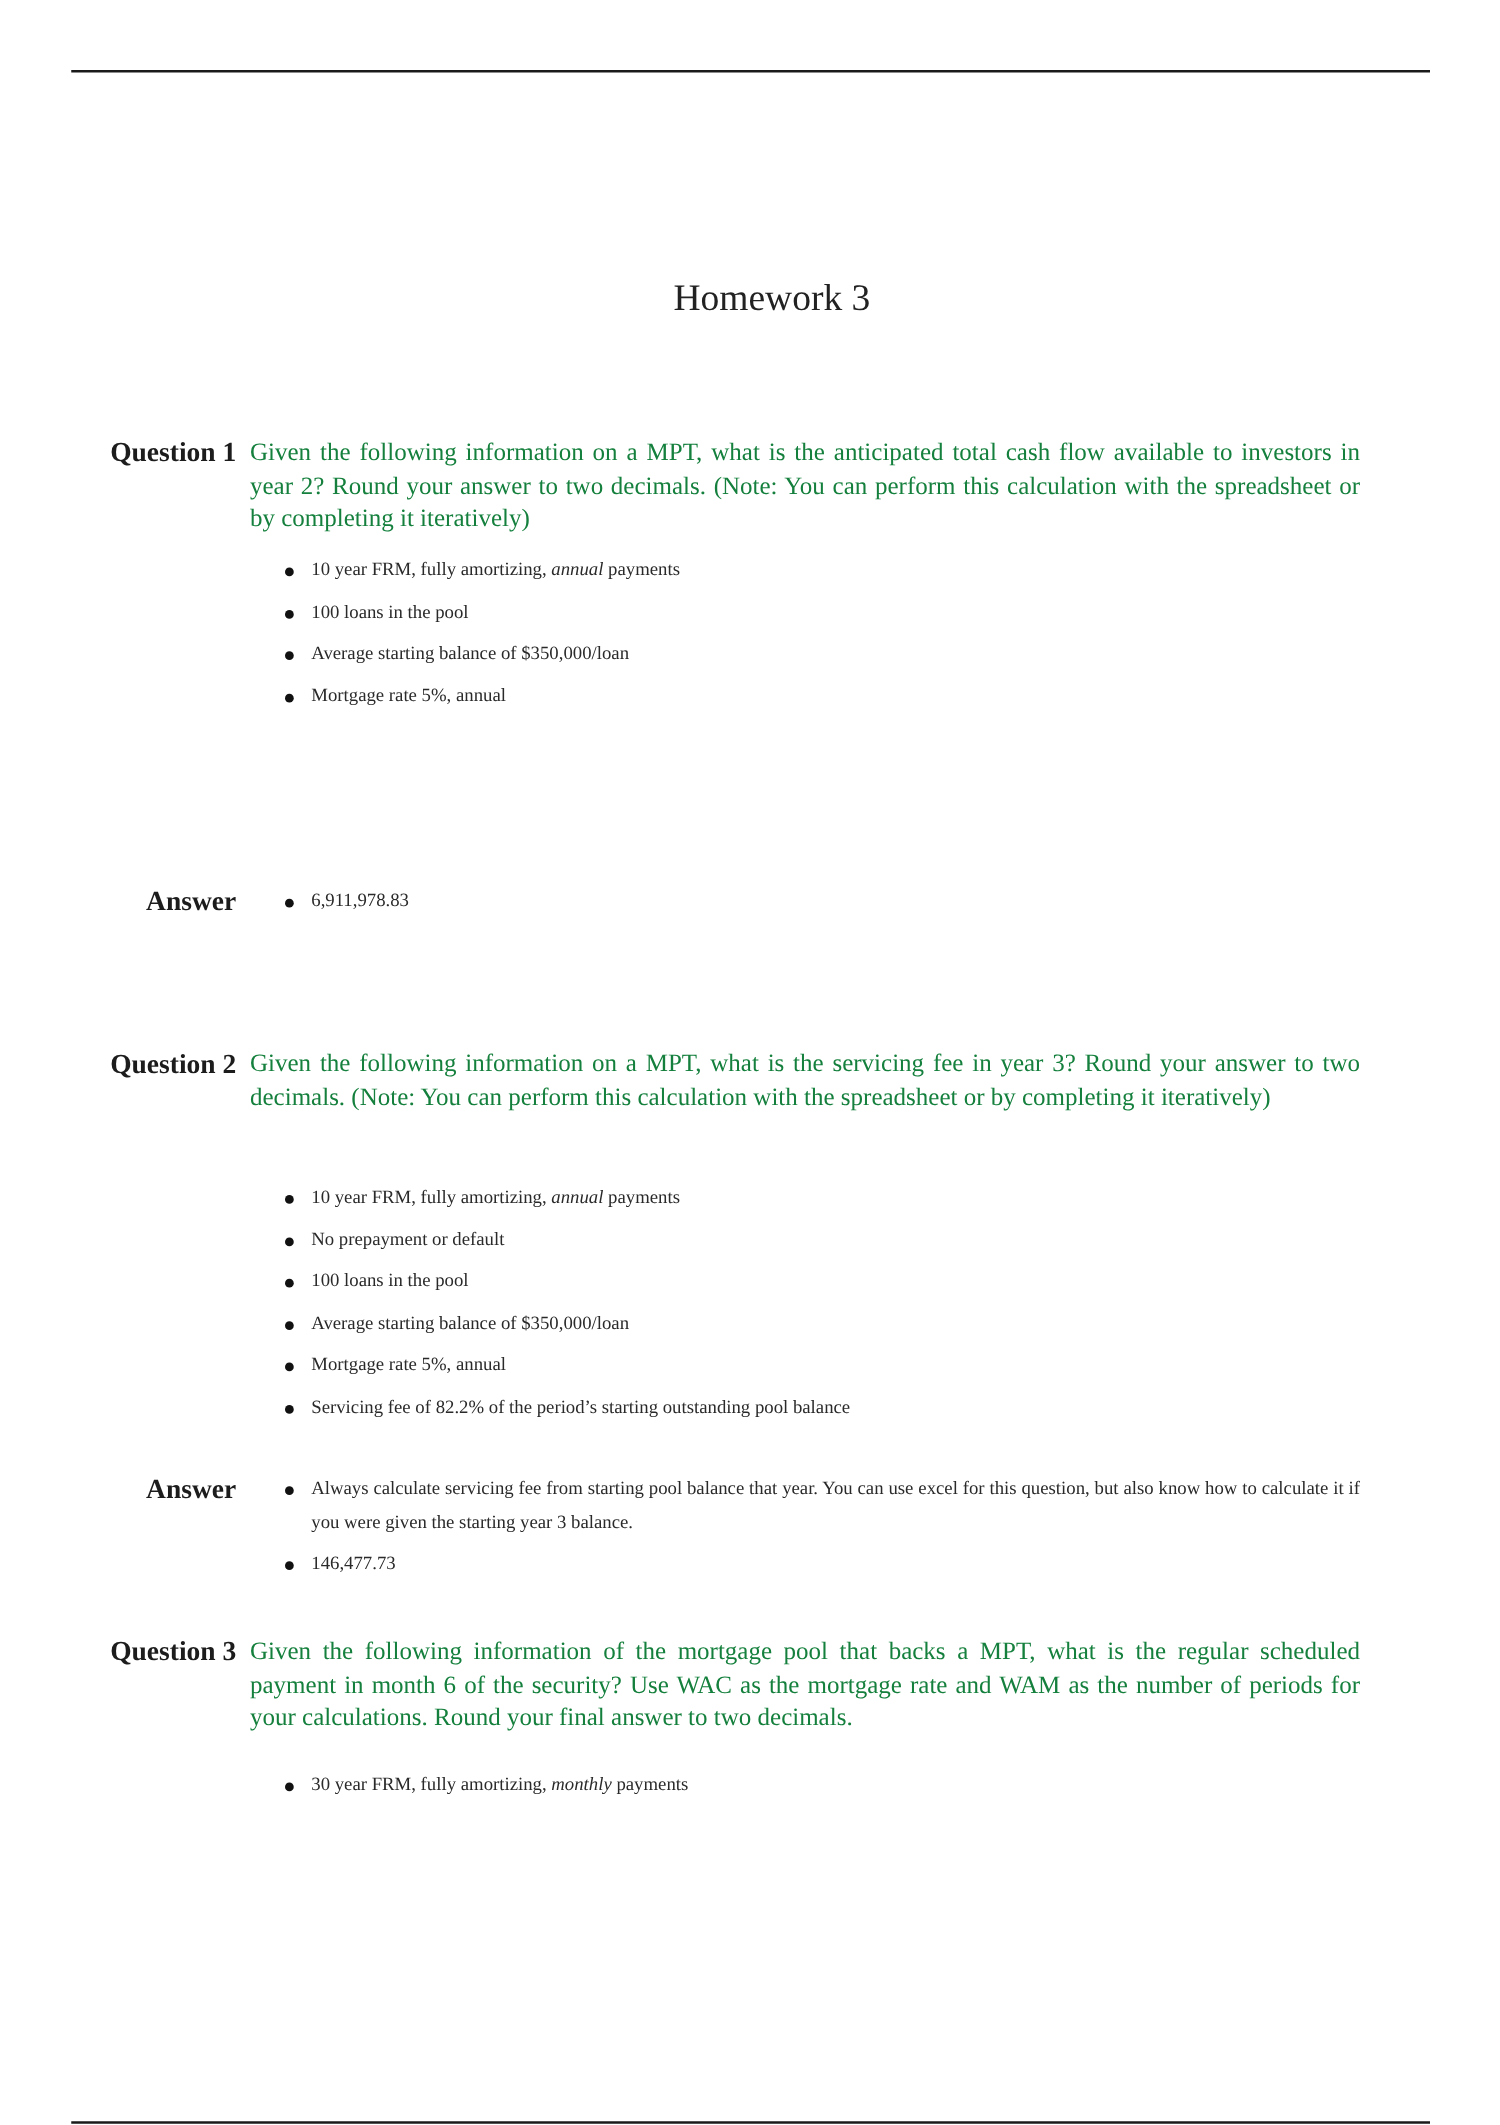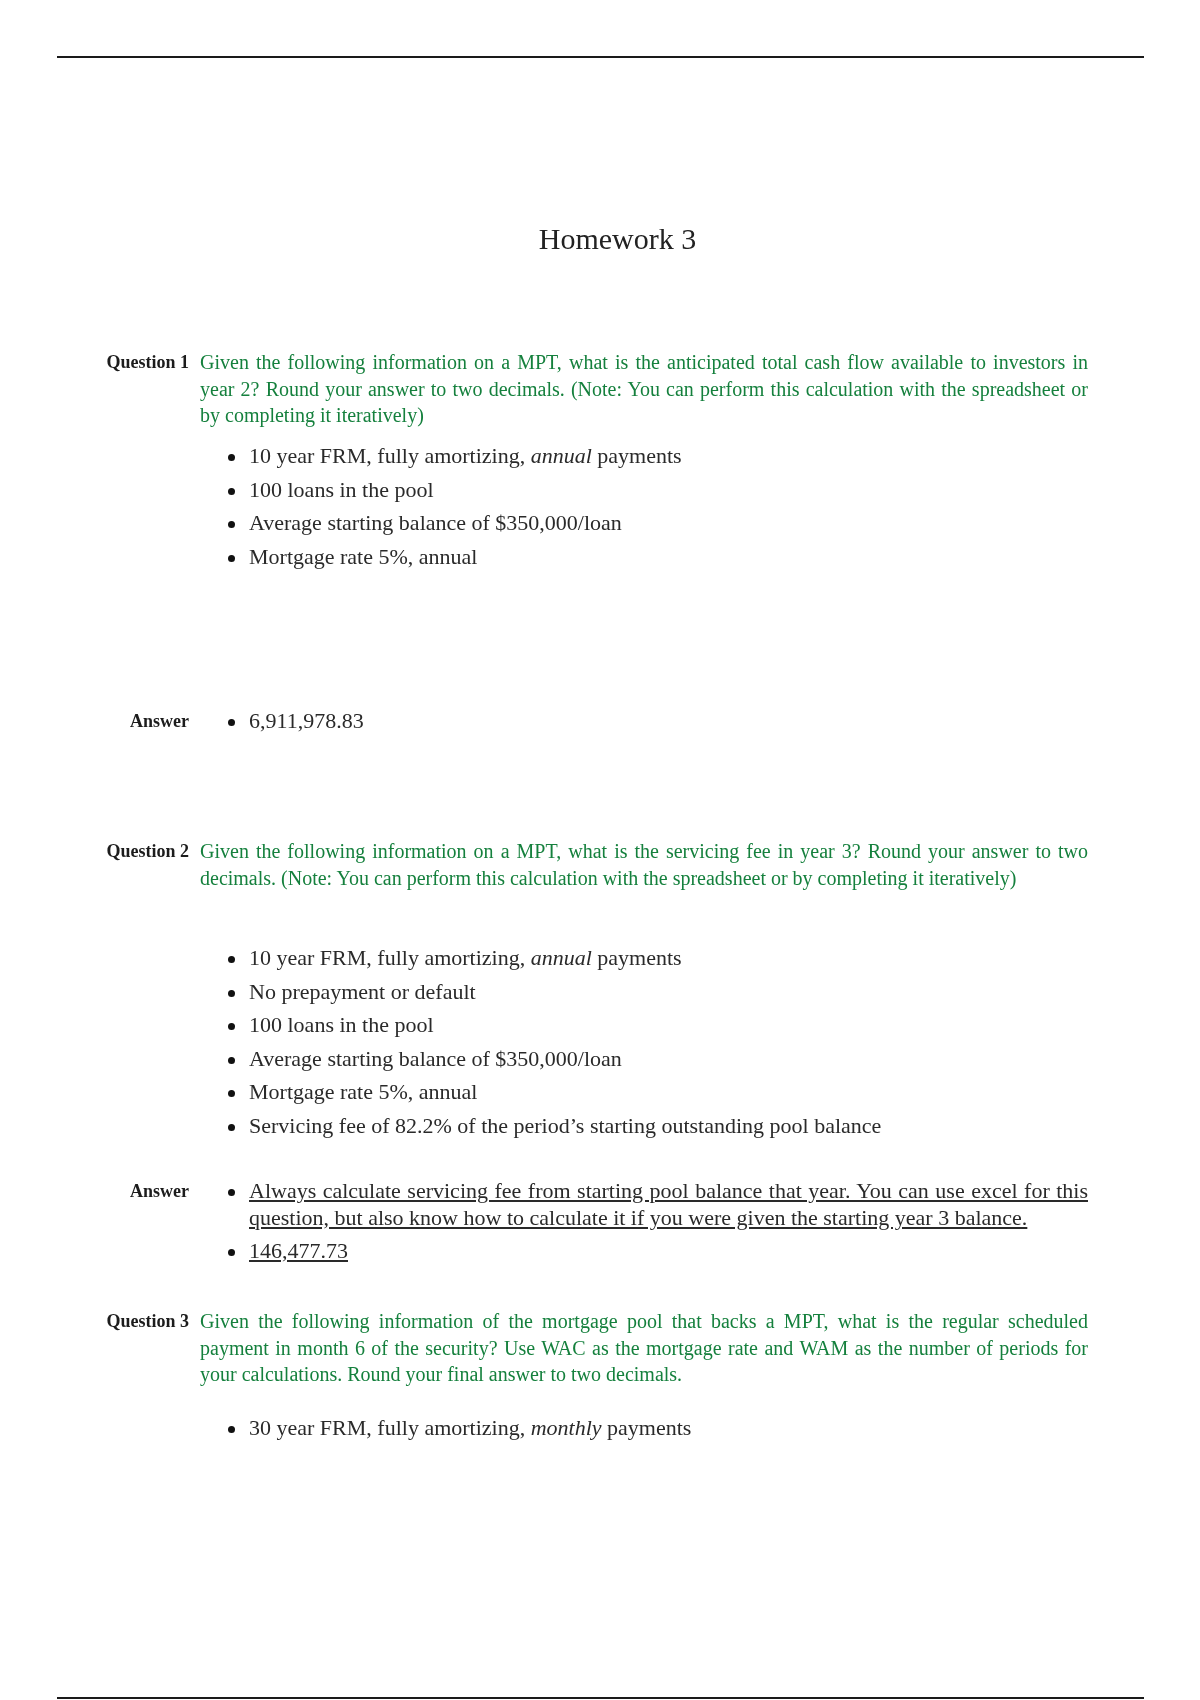--- a/index.html
+++ b/index.html
@@ -14,34 +14,34 @@
   .rule.top { top: 56px; }
   .rule.bottom { top: 1697px; }
   .title {
     position: absolute; top: 222px; left: 0; width: 1235px; text-align: center;
     font-size: 30px; font-weight: normal; color: #222;
     font-family: "Liberation Serif", "DejaVu Serif", serif;
   }
   .block { position: absolute; left: 0; width: 1200px; }
   .label {
     position: absolute; width: 189px; text-align: right;
-    font-weight: bold; font-size: 18px; line-height: 26px;
+    font-weight: bold; font-size: 22px; line-height: 26px;
     font-family: "Liberation Serif", "DejaVu Serif", serif;
     color: #1c1c1c;
   }
   .body-text {
     position: absolute; left: 200px; width: 888px;
     font-size: 20px; line-height: 26.5px; text-align: justify;
     font-family: "Liberation Serif", "DejaVu Serif", serif;
     color: #15803d;
   }
   ul.items { list-style: none; margin: 0; padding: 0; position: absolute; left: 226px; width: 862px; }
   ul.items li {
     position: relative; padding-left: 23px;
-    font-size: 22px; line-height: 26.5px; text-align: justify;
+    font-size: 15px; line-height: 26.5px; text-align: justify;
     font-family: "Liberation Serif", "DejaVu Serif", serif;
     color: #2a2a2a;
   }
   ul.items li::before {
     content: ""; position: absolute; left: 2px; top: 11px;
     width: 7px; height: 7px; border-radius: 50%; background: #111;
   }
   em { font-style: italic; }
 </style>
 </head>
@@ -71,21 +71,21 @@
   <div class="body-text" style="top:838px;">Given the following information on a MPT, what is the servicing fee in year 3? Round your answer to two decimals. (Note: You can perform this calculation with the spreadsheet or by completing it iteratively)</div>
   <ul class="items" style="top:945px;">
     <li style="margin-bottom:7px;"><span>10 year FRM, fully amortizing, </span><em>annual</em><span> payments</span></li>
     <li style="margin-bottom:7px;">No prepayment or default</li>
     <li style="margin-bottom:7px;">100 loans in the pool</li>
     <li style="margin-bottom:7px;">Average starting balance of $350,000/loan</li>
     <li style="margin-bottom:7px;">Mortgage rate 5%, annual</li>
     <li>Servicing fee of 82.2% of the period’s starting outstanding pool balance</li>
   </ul>
   <div class="label" style="top:1178px;">Answer</div>
-  <ul class="items" style="top:1178px;text-decoration:underline;">
+  <ul class="items" style="top:1178px;">
     <li style="margin-bottom:7px;">Always calculate servicing fee from starting pool balance that year. You can use excel for this question, but also know how to calculate it if you were given the starting year 3 balance.</li>
     <li>146,477.73</li>
   </ul>
 </div>
 
 <div class="block">
   <div class="label" style="top:1308px;">Question 3</div>
   <div class="body-text" style="top:1308px;">Given the following information of the mortgage pool that backs a MPT, what is the regular scheduled payment in month 6 of the security? Use WAC as the mortgage rate and WAM as the number of periods for your calculations. Round your final answer to two decimals.</div>
   <ul class="items" style="top:1415px;">
     <li><span>30 year FRM, fully amortizing, </span><em>monthly</em><span> payments</span></li>

